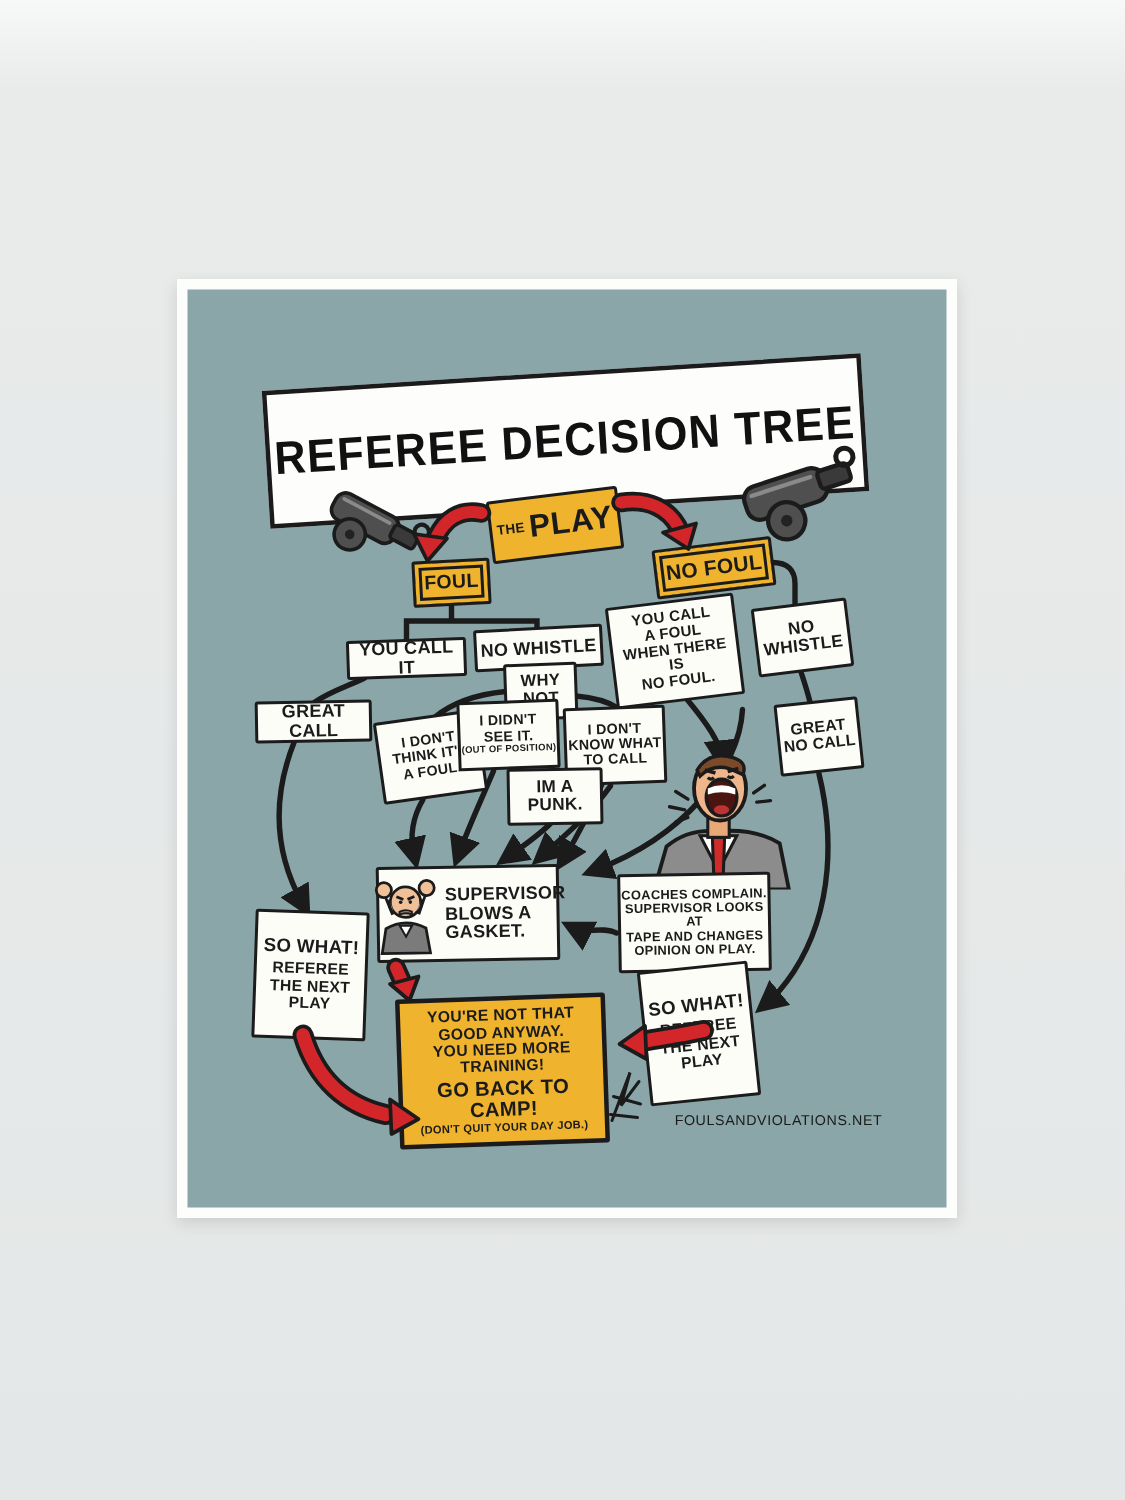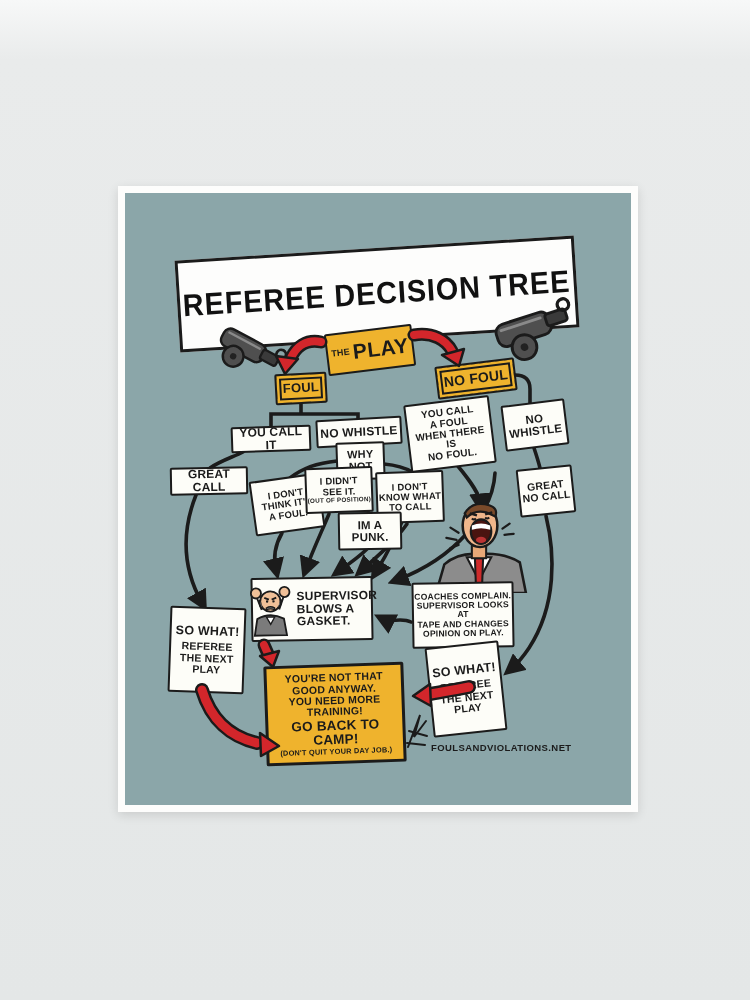--- a/index.html
+++ b/index.html
@@ -21,22 +21,22 @@
   .dbl { box-shadow: inset 0 0 0 2.5px #efb32d, inset 0 0 0 4.5px #1b1b1b; }
   .banner { position:absolute; z-index:2; left:52px; top:55px; width:400px; height:92px;
             background:#fdfdfc; border:3.5px solid #1b1b1b; transform:rotate(-3.6deg);
             display:flex; align-items:center; justify-content:center; }
   .banner .t { font-size:31px; font-weight:bold; letter-spacing:1px; transform:scaleX(0.93);
                color:#111; white-space:nowrap; }
   .cartoon { position:absolute; z-index:2; }
   .play { left:201px; top:136px; width:88px; height:42px; transform:rotate(-7deg); flex-direction:row; gap:3px; }
   .play .pre { font-size:9px; align-self:center; }
   .play .big { font-size:21px; letter-spacing:0.5px; }
-  .site { position:absolute; z-index:2; left:306px; top:549px; width:140px; text-align:center;
-          font-size:9.5px; font-weight:bold; color:#1b1b1b; letter-spacing:0.4px; }
+  .site { position:absolute; z-index:2; left:324px; top:549px; width:140px; text-align:center;
+          font-size:9.5px; font-weight:normal; color:#1b1b1b; letter-spacing:0.4px; }
 </style>
 </head>
 <body>
 
 <div class="wall">
   <div class="poster">
     <div class="canvas">
 
       <svg class="layer lines" viewBox="0 0 506 612">
         <defs>

